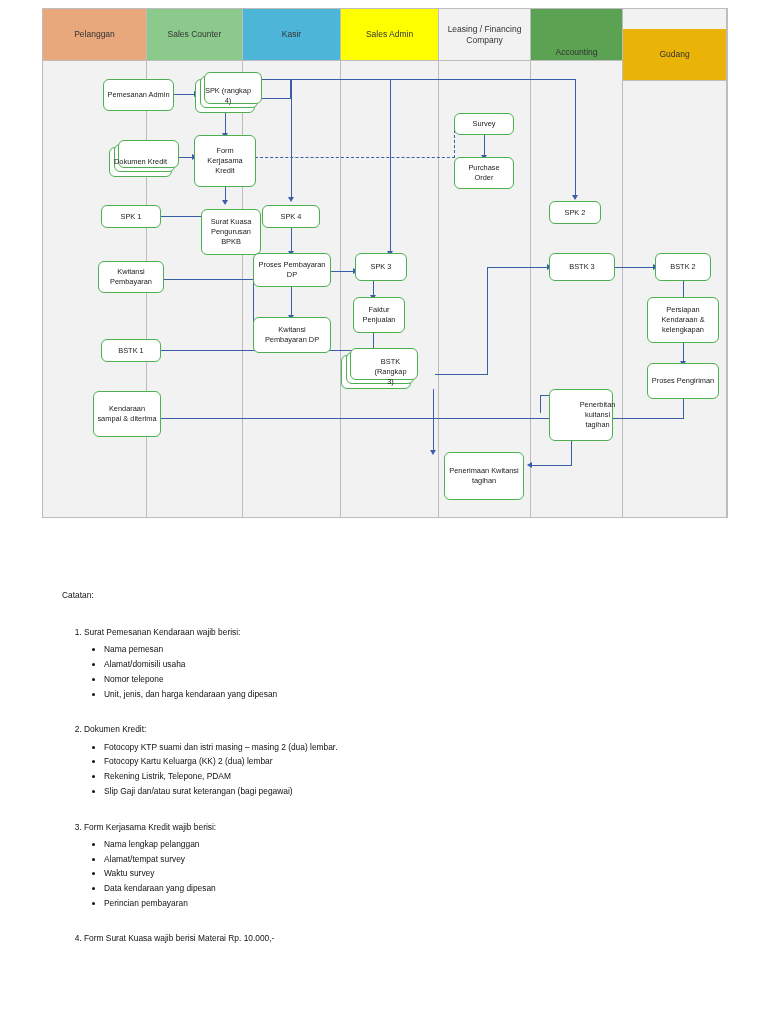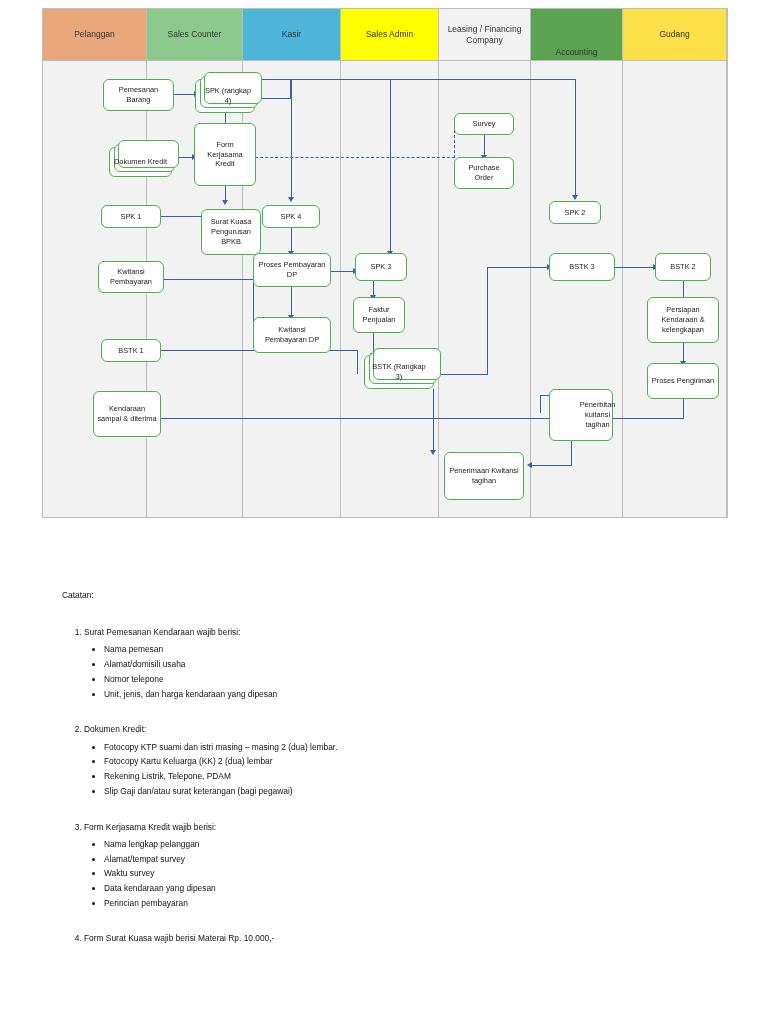--- a/index.html
+++ b/index.html
@@ -111,21 +111,21 @@
     <div class="lane-head" style="background:#f2f2f2;">
       <span>Leasing / Financing Company</span>
     </div>
   </div>
   <div class="lane" style="left:488px;width:92px;">
     <div class="lane-head" style="background:#5ba252;align-items:flex-end;">
       <span>Accounting</span>
     </div>
   </div>
   <div class="lane" style="left:580px;width:104px;">
-    <div class="lane-head" style="background:#fde047;">
+    <div class="lane-head" style="background:#eab308;margin-top:20px;">
       <span>Gudang</span>
     </div>
   </div>
 
   <div class="ln lnh" style="left:131px;top:85px;width:22px;"></div>
   <div class="arw r" style="left:151px;top:82px;"></div>
 
   <div class="ln lnv" style="left:182px;top:104px;height:22px;"></div>
   <div class="arw d" style="left:179px;top:124px;"></div>
 
@@ -207,42 +207,42 @@
 
   <div class="ln lnv" style="left:528px;top:432px;height:24px;"></div>
   <div class="ln lnh" style="left:489px;top:456px;width:40px;"></div>
   <div class="arw l" style="left:484px;top:453px;"></div>
 
   <div class="ln lnv" style="left:497px;top:386px;height:18px;"></div>
   <div class="ln lnh" style="left:497px;top:386px;width:52px;"></div>
   <div class="arw d" style="left:546px;top:402px;"></div>
 
   <div class="node" style="left:60px;top:70px;width:71px;height:32px;">
-    <span>Pemesanan Barang</span>
+    <span>Pemesanan Admin</span>
   </div>
   <div class="node stack" style="left:66px;top:138px;width:63px;height:30px;">
     <span>Dokumen Kredit</span>
   </div>
   <div class="node" style="left:58px;top:196px;width:60px;height:23px;">
     <span>SPK 1</span>
   </div>
   <div class="node" style="left:55px;top:252px;width:66px;height:32px;">
     <span>Kwitansi Pembayaran</span>
   </div>
   <div class="node" style="left:58px;top:330px;width:60px;height:23px;">
     <span>BSTK 1</span>
   </div>
   <div class="node" style="left:50px;top:382px;width:68px;height:46px;">
     <span>Kendaraan sampai &amp; diterima</span>
   </div>
 
   <div class="node stack" style="left:152px;top:70px;width:60px;height:34px;padding-left:9px;">
     <span>SPK (rangkap 4)</span>
   </div>
-  <div class="node" style="left:151px;top:114px;width:62px;height:63px;">
+  <div class="node" style="left:151px;top:126px;width:62px;height:52px;">
     <span>Form Kerjasama Kredit</span>
   </div>
   <div class="node" style="left:158px;top:200px;width:60px;height:46px;">
     <span>Surat Kuasa Pengurusan BPKB</span>
   </div>
 
   <div class="node" style="left:219px;top:196px;width:58px;height:23px;">
     <span>SPK 4</span>
   </div>
   <div class="node" style="left:210px;top:244px;width:78px;height:34px;">
@@ -251,21 +251,21 @@
   <div class="node" style="left:210px;top:308px;width:78px;height:36px;">
     <span>Kwitansi Pembayaran DP</span>
   </div>
 
   <div class="node" style="left:312px;top:244px;width:52px;height:28px;">
     <span>SPK 3</span>
   </div>
   <div class="node" style="left:310px;top:288px;width:52px;height:36px;">
     <span>Faktur Penjualan</span>
   </div>
-  <div class="node stack" style="left:321px;top:346px;width:70px;height:34px;">
+  <div class="node stack" style="left:298px;top:346px;width:70px;height:34px;padding-left:32px;">
     <span>BSTK (Rangkap 3)</span>
   </div>
 
   <div class="node" style="left:411px;top:104px;width:60px;height:22px;">
     <span>Survey</span>
   </div>
   <div class="node" style="left:411px;top:148px;width:60px;height:32px;">
     <span>Purchase Order</span>
   </div>
   <div class="node" style="left:401px;top:443px;width:80px;height:48px;">

